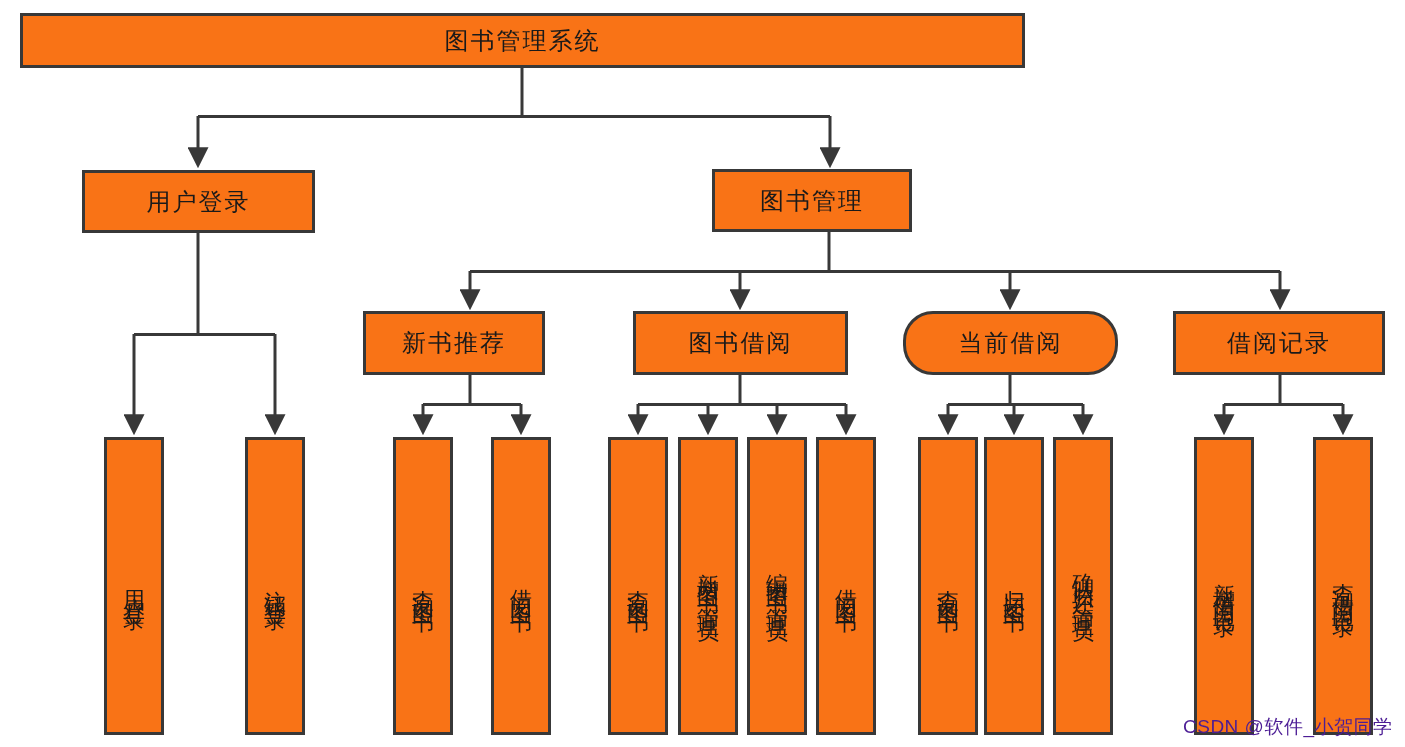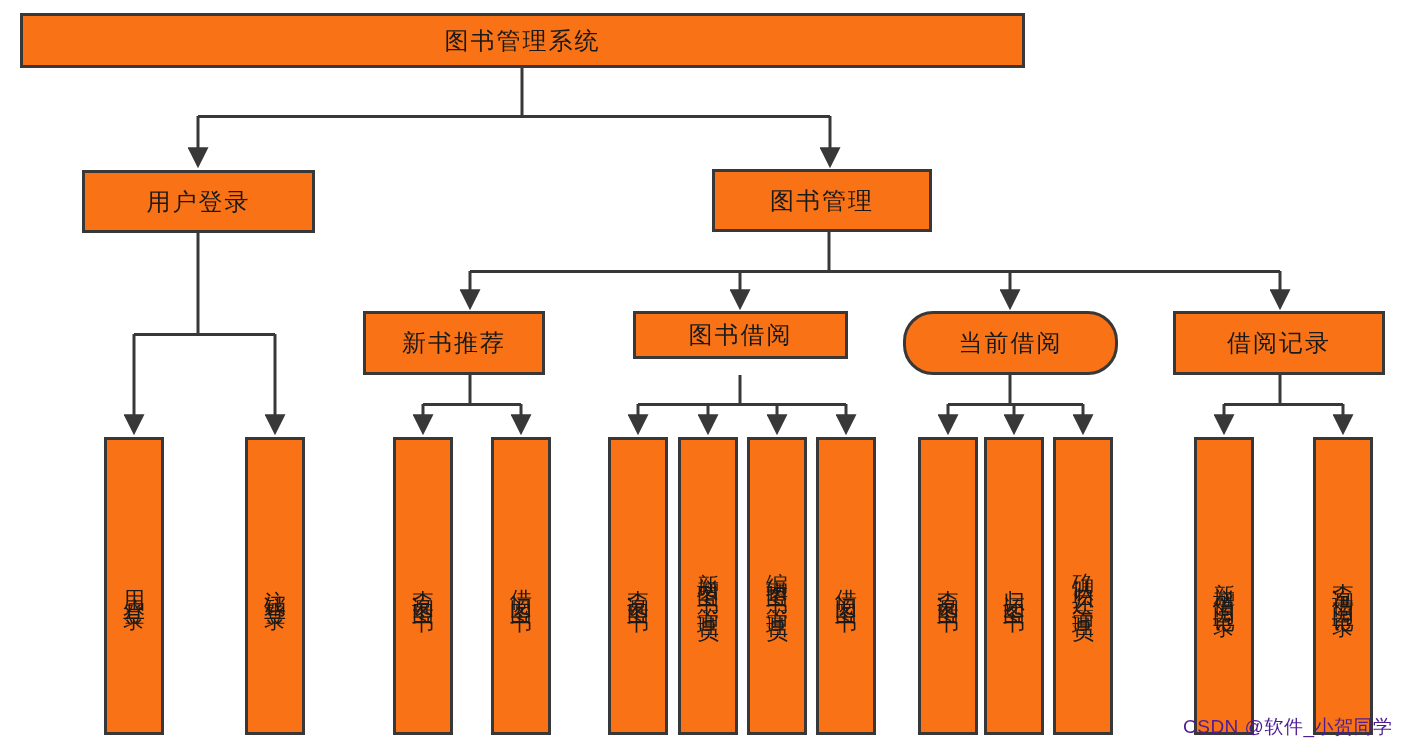--- a/index.html
+++ b/index.html
@@ -107,28 +107,28 @@
   </g>
 </svg>
 
 <div class="box h-box" style="left:20px; top:13px; width:1005px; height:55px;">
   <span>图书管理系统</span>
 </div>
 
 <div class="box h-box" style="left:82px; top:170px; width:233px; height:63px;">
   <span>用户登录</span>
 </div>
-<div class="box h-box" style="left:712px; top:169px; width:220px; height:63px;justify-content:center;">
+<div class="box h-box" style="left:712px; top:169px; width:200px; height:63px;justify-content:center;">
   <span>图书管理</span>
 </div>
 
 <div class="box h-box" style="left:363px; top:311px; width:182px; height:64px;">
   <span>新书推荐</span>
 </div>
-<div class="box h-box" style="left:633px; top:311px; width:215px; height:48px;">
+<div class="box h-box" style="left:633px; top:311px; width:215px; height:64px;">
   <span>图书借阅</span>
 </div>
 <div class="box h-box" style="left:903px; top:311px; width:215px; height:64px;border-radius:30px;">
   <span>当前借阅</span>
 </div>
 <div class="box h-box" style="left:1173px; top:311px; width:212px; height:64px;">
   <span>借阅记录</span>
 </div>
 
 <div class="box v-box" style="left:104px;">

